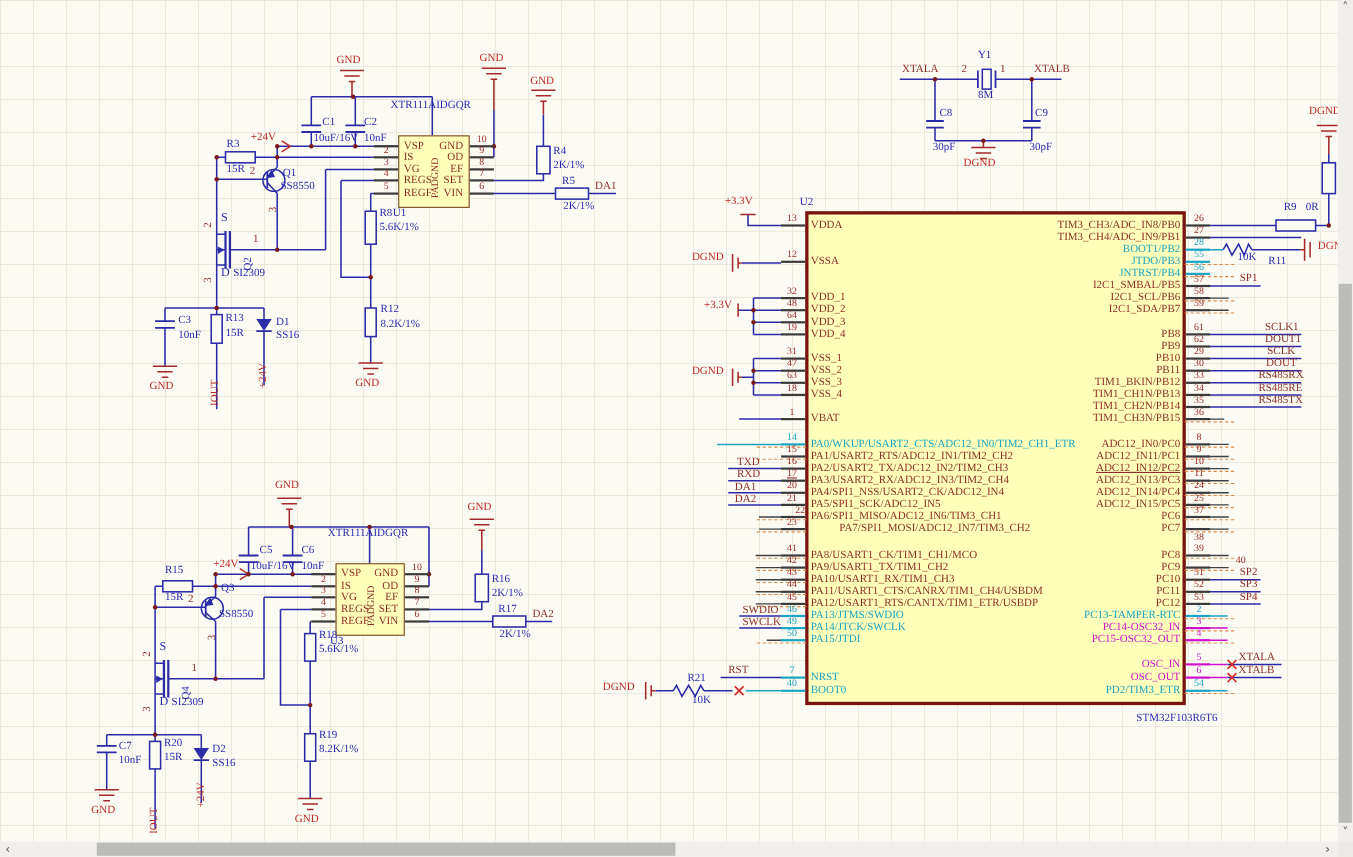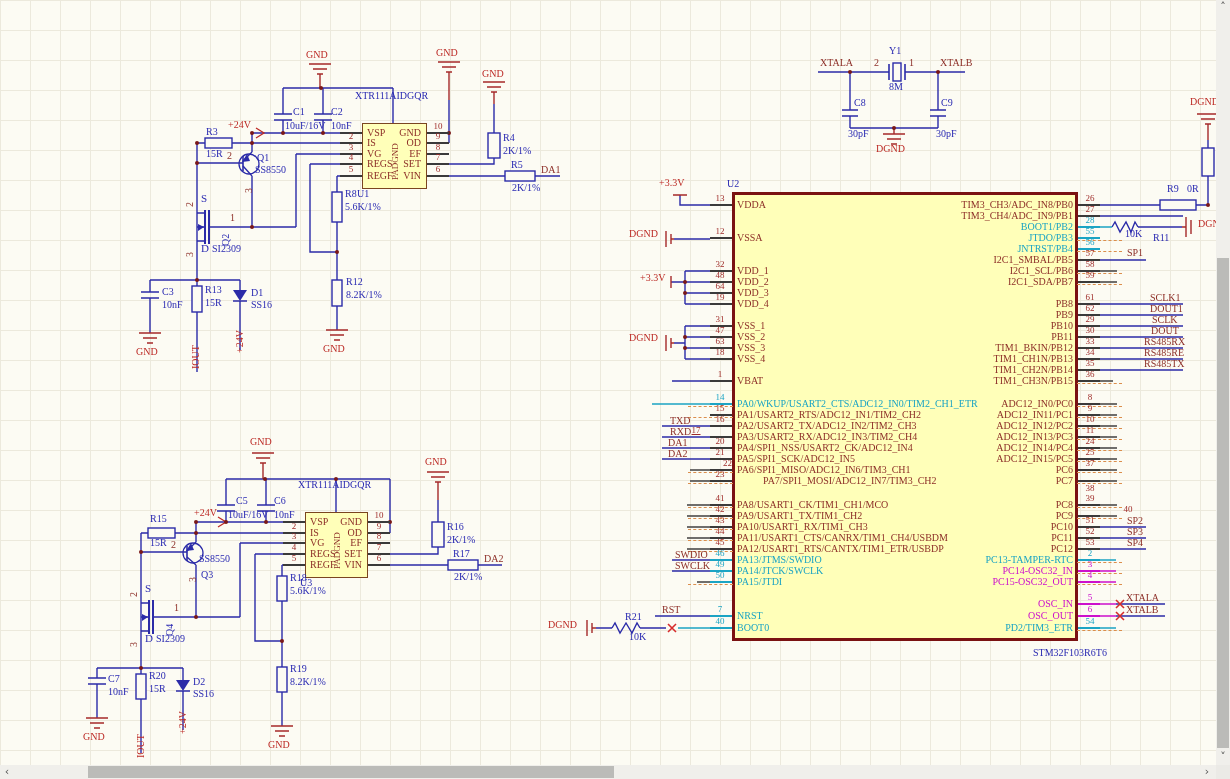--- a/index.html
+++ b/index.html
@@ -168,21 +168,21 @@
     <div class="lbl rot" style="left: 235px; top: 353px; font-size: 10px; color: rgb(188, 42, 37);">+24V</div>
     <div class="lbl" style="left: 250px; top: 437px; font-size: 10px; color: rgb(188, 42, 37);">GND</div>
     <div class="lbl" style="left: 236px; top: 496px; font-size: 10px; color: rgb(42, 42, 178);">C5</div>
     <div class="lbl" style="left: 228px; top: 510px; font-size: 10px; color: rgb(42, 42, 178);">10uF/16V</div>
     <div class="lbl" style="left: 274px; top: 496px; font-size: 10px; color: rgb(42, 42, 178);">C6</div>
     <div class="lbl" style="left: 274px; top: 510px; font-size: 10px; color: rgb(42, 42, 178);">10nF</div>
     <div class="lbl" style="left: 194px; top: 508px; font-size: 10px; color: rgb(188, 42, 37);">+24V</div>
     <div class="lbl" style="left: 150px; top: 514px; font-size: 10px; color: rgb(42, 42, 178);">R15</div>
     <div class="lbl" style="left: 150px; top: 538px; font-size: 10px; color: rgb(42, 42, 178);">15R</div>
     <div class="lbl" style="left: 171px; top: 540px; font-size: 10px; color: rgb(141, 47, 40);">2</div>
-    <div class="lbl" style="left: 201px; top: 570px; font-size: 10px; color: rgb(42, 42, 178); text-align: center;">Q3</div>
+    <div class="lbl" style="left: 201px; top: 530px; font-size: 10px; color: rgb(42, 42, 178); text-align: center;">Q3</div>
     <div class="lbl" style="left: 199px; top: 554px; font-size: 10px; color: rgb(42, 42, 178);">SS8550</div>
     <div class="lbl rot" style="left: 188px; top: 582px; font-size: 10px; color: rgb(141, 47, 40);">3</div>
     <div class="lbl" style="left: 145px; top: 583px; font-size: 11px; color: rgb(42, 42, 178);">S</div>
     <div class="lbl rot" style="left: 129px; top: 597px; font-size: 10px; color: rgb(141, 47, 40);">2</div>
     <div class="lbl" style="left: 174px; top: 603px; font-size: 10px; color: rgb(141, 47, 40);">1</div>
     <div class="lbl rot" style="left: 165px; top: 636px; font-size: 10px; color: rgb(42, 42, 178);">Q4</div>
     <div class="lbl" style="left: 156px; top: 634px; font-size: 10px; color: rgb(42, 42, 178);">SI2309</div>
     <div class="lbl" style="left: 145px; top: 633px; font-size: 11px; color: rgb(42, 42, 178);">D</div>
     <div class="lbl rot" style="left: 129px; top: 647px; font-size: 10px; color: rgb(141, 47, 40);">3</div>
     <div class="lbl" style="left: 425px; top: 457px; font-size: 10px; color: rgb(188, 42, 37);">GND</div>
@@ -287,21 +287,21 @@
     <div class="pname" style="left: 737px; top: 399px; color: rgb(27, 164, 196);">PA0/WKUP/USART2_CTS/ADC12_IN0/TIM2_CH1_ETR</div>
     <div class="dash" style="left: 688px; top: 406px;"></div>
     <div class="stub" style="left: 710px; top: 414.25px; width: 22px; background: rgb(58, 58, 58);"></div>
     <div class="num" style="left: 708px; top: 404px; width: 24px; color: rgb(158, 43, 40);">15</div>
     <div class="pname" style="left: 737px; top: 410px; color: rgb(141, 47, 40);">PA1/USART2_RTS/ADC12_IN1/TIM2_CH2</div>
     <div class="dash" style="left: 688px; top: 417px;"></div>
     <div class="stub" style="left: 710px; top: 425.25px; width: 22px; background: rgb(58, 58, 58);"></div>
     <div class="num" style="left: 708px; top: 415px; width: 24px; color: rgb(158, 43, 40);">16</div>
     <div class="pname" style="left: 737px; top: 421px; color: rgb(141, 47, 40);">PA2/USART2_TX/ADC12_IN2/TIM2_CH3</div>
     <div class="stub" style="left: 710px; top: 436.25px; width: 22px; background: rgb(58, 58, 58);"></div>
-    <div class="num" style="left: 684px; top: 426px; width: 24px; color: rgb(158, 43, 40); text-decoration: underline;">17</div>
+    <div class="num" style="left: 708px; top: 426px; width: 24px; color: rgb(158, 43, 40); text-decoration: underline;">17</div>
     <div class="pname" style="left: 737px; top: 432px; color: rgb(141, 47, 40);">PA3/USART2_RX/ADC12_IN3/TIM2_CH4</div>
     <div class="stub" style="left: 710px; top: 447.25px; width: 22px; background: rgb(58, 58, 58);"></div>
     <div class="num" style="left: 708px; top: 437px; width: 24px; color: rgb(158, 43, 40);">20</div>
     <div class="pname" style="left: 737px; top: 443px; color: rgb(141, 47, 40);">PA4/SPI1_NSS/USART2_CK/ADC12_IN4</div>
     <div class="stub" style="left: 710px; top: 458.25px; width: 22px; background: rgb(58, 58, 58);"></div>
     <div class="num" style="left: 708px; top: 448px; width: 24px; color: rgb(158, 43, 40);">21</div>
     <div class="pname" style="left: 737px; top: 454px; color: rgb(141, 47, 40);">PA5/SPI1_SCK/ADC12_IN5</div>
     <div class="stub" style="left: 710px; top: 469.25px; width: 22px; background: rgb(58, 58, 58);"></div>
     <div class="num" style="left: 708px; top: 459px; width: 24px; color: rgb(158, 43, 40); text-align: right;">22</div>
     <div class="pname" style="left: 737px; top: 465px; color: rgb(141, 47, 40);">PA6/SPI1_MISO/ADC12_IN6/TIM3_CH1</div>
@@ -402,21 +402,21 @@
     <div class="stub" style="left: 1078px; top: 403.25px; width: 22px; background: rgb(58, 58, 58);"></div>
     <div class="num" style="left: 1078px; top: 393px; width: 24px; color: rgb(158, 43, 40);">8</div>
     <div class="pname r" style="left: 800px; width: 273px; top: 399px; color: rgb(141, 47, 40);">ADC12_IN0/PC0</div>
     <div class="dash" style="left: 1077px; top: 406px;"></div>
     <div class="stub" style="left: 1078px; top: 414.25px; width: 22px; background: rgb(58, 58, 58);"></div>
     <div class="num" style="left: 1078px; top: 404px; width: 24px; color: rgb(158, 43, 40);">9</div>
     <div class="pname r" style="left: 800px; width: 273px; top: 410px; color: rgb(141, 47, 40);">ADC12_IN11/PC1</div>
     <div class="dash" style="left: 1077px; top: 417px;"></div>
     <div class="stub" style="left: 1078px; top: 425.25px; width: 22px; background: rgb(58, 58, 58);"></div>
     <div class="num" style="left: 1078px; top: 415px; width: 24px; color: rgb(158, 43, 40);">10</div>
-    <div class="pname r" style="left: 800px; width: 273px; top: 421px; color: rgb(141, 47, 40);">ADC12_IN12/PC2</div>
+    <div class="pname r" style="left: 800px; width: 273px; top: 421px; color: rgb(141, 47, 40); text-decoration: underline;">ADC12_IN12/PC2</div>
     <div class="dash" style="left: 1077px; top: 428px;"></div>
     <div class="stub" style="left: 1078px; top: 436.25px; width: 22px; background: rgb(58, 58, 58);"></div>
     <div class="num" style="left: 1078px; top: 426px; width: 24px; color: rgb(158, 43, 40);">11</div>
     <div class="pname r" style="left: 800px; width: 273px; top: 432px; color: rgb(141, 47, 40);">ADC12_IN13/PC3</div>
     <div class="dash" style="left: 1077px; top: 439px;"></div>
     <div class="stub" style="left: 1078px; top: 447.25px; width: 22px; background: rgb(58, 58, 58);"></div>
     <div class="num" style="left: 1078px; top: 437px; width: 24px; color: rgb(158, 43, 40);">24</div>
     <div class="pname r" style="left: 800px; width: 273px; top: 443px; color: rgb(141, 47, 40);">ADC12_IN14/PC4</div>
     <div class="dash" style="left: 1077px; top: 450px;"></div>
     <div class="stub" style="left: 1078px; top: 458.25px; width: 22px; background: rgb(58, 58, 58);"></div>

